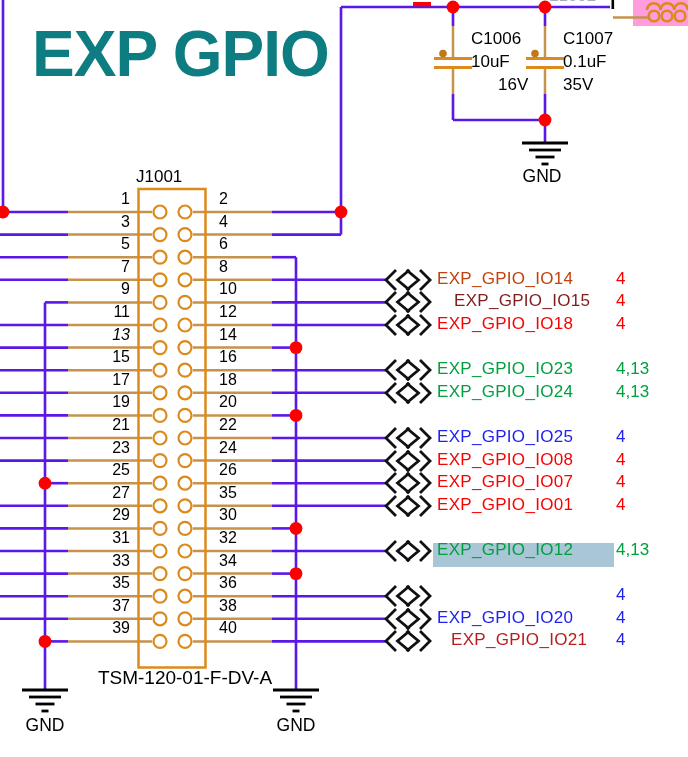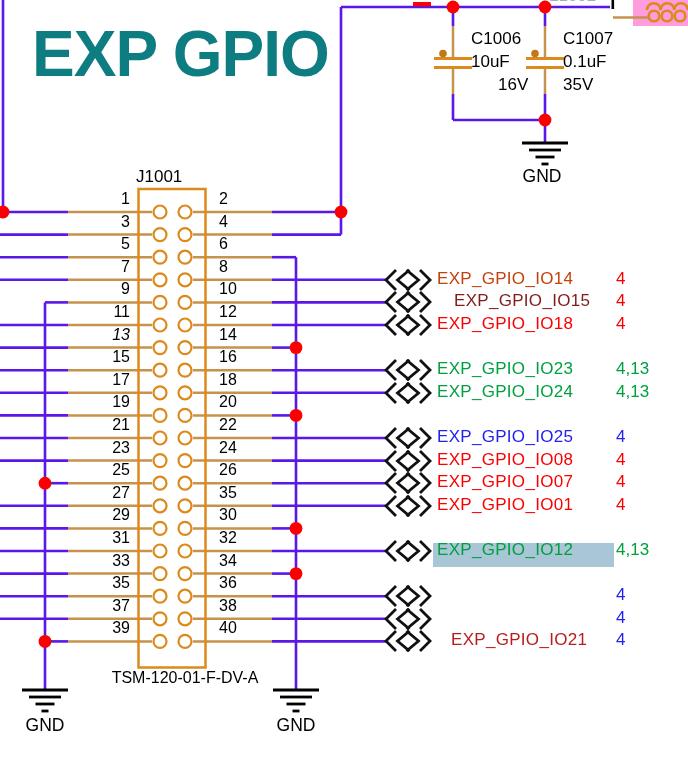--- a/index.html
+++ b/index.html
@@ -213,21 +213,21 @@
   <div class="t" style="left:498px;top:75px;">16V</div>
   <div class="t" style="left:563px;top:29px;">C1007</div>
   <div class="t" style="left:563px;top:52px;">0.1uF</div>
   <div class="t" style="left:563px;top:75px;">35V</div>
 
   <div class="t center" style="left:512px;top:166px;width:60px;font-size:17.5px;">GND</div>
   <div class="t center" style="left:15px;top:715px;width:60px;font-size:17.5px;">GND</div>
   <div class="t center" style="left:266px;top:715px;width:60px;font-size:17.5px;">GND</div>
 
   <div class="t" style="left:136px;top:167px;">J1001</div>
-  <div class="t center" style="left:85px;top:668px;width:200px;font-size:16px;">TSM-120-01-F-DV-A</div>
+  <div class="t center" style="left:85px;top:668px;width:200px;font-size:19px;">TSM-120-01-F-DV-A</div>
 <div class="t num right" style="left: 60px; top: 190px; width: 70px;">1</div>
     <div class="t num right" style="left: 60px; top: 212.6px; width: 70px;">3</div>
     <div class="t num right" style="left: 60px; top: 235.2px; width: 70px;">5</div>
     <div class="t num right" style="left: 60px; top: 257.8px; width: 70px;">7</div>
     <div class="t num right" style="left: 60px; top: 280.4px; width: 70px;">9</div>
     <div class="t num right" style="left: 60px; top: 303px; width: 70px;">11</div>
     <div class="t num right" style="left: 60px; top: 325.6px; width: 70px; font-style: italic;">13</div>
     <div class="t num right" style="left: 60px; top: 348.2px; width: 70px;">15</div>
     <div class="t num right" style="left: 60px; top: 370.8px; width: 70px;">17</div>
     <div class="t num right" style="left: 60px; top: 393.4px; width: 70px;">19</div>
@@ -348,20 +348,21 @@
         <path d="M23.5,1 L35.5,11 L23.5,21" fill="none" stroke="#111" stroke-width="2.8"></path>
         <path d="M37,1 L47,11 L37,21" fill="none" stroke="#111" stroke-width="2.8"></path>
       </svg></div>
     <div class="t" style="left: 616px; top: 585.2px; color: rgb(34, 34, 240);">4</div>
     <div class="t" style="left: 383px; top: 607.8px; width: 50px; height: 22px;"><svg width="50" height="22" viewBox="0 0 50 22">
         <path d="M13,1 L3,11 L13,21" fill="none" stroke="#111" stroke-width="2.8"></path>
         <path d="M26.5,1 L14.5,11 L26.5,21" fill="none" stroke="#111" stroke-width="2.8"></path>
         <path d="M23.5,1 L35.5,11 L23.5,21" fill="none" stroke="#111" stroke-width="2.8"></path>
         <path d="M37,1 L47,11 L37,21" fill="none" stroke="#111" stroke-width="2.8"></path>
       </svg></div>
+    <div class="t" style="left: 437px; top: 607.8px; color: rgb(34, 34, 240); letter-spacing: 0.3px;">EXP_GPIO_IO20</div>
     <div class="t" style="left: 616px; top: 607.8px; color: rgb(34, 34, 240);">4</div>
     <div class="t" style="left: 383px; top: 630.4px; width: 50px; height: 22px;"><svg width="50" height="22" viewBox="0 0 50 22">
         <path d="M13,1 L3,11 L13,21" fill="none" stroke="#111" stroke-width="2.8"></path>
         <path d="M26.5,1 L14.5,11 L26.5,21" fill="none" stroke="#111" stroke-width="2.8"></path>
         <path d="M23.5,1 L35.5,11 L23.5,21" fill="none" stroke="#111" stroke-width="2.8"></path>
         <path d="M37,1 L47,11 L37,21" fill="none" stroke="#111" stroke-width="2.8"></path>
       </svg></div>
     <div class="t" style="left: 451px; top: 630.4px; color: #b91c1c; letter-spacing: 0.3px;">EXP_GPIO_IO21</div>
     <div class="t" style="left: 616px; top: 630.4px; color: rgb(34, 34, 240);">4</div>
   </div>

